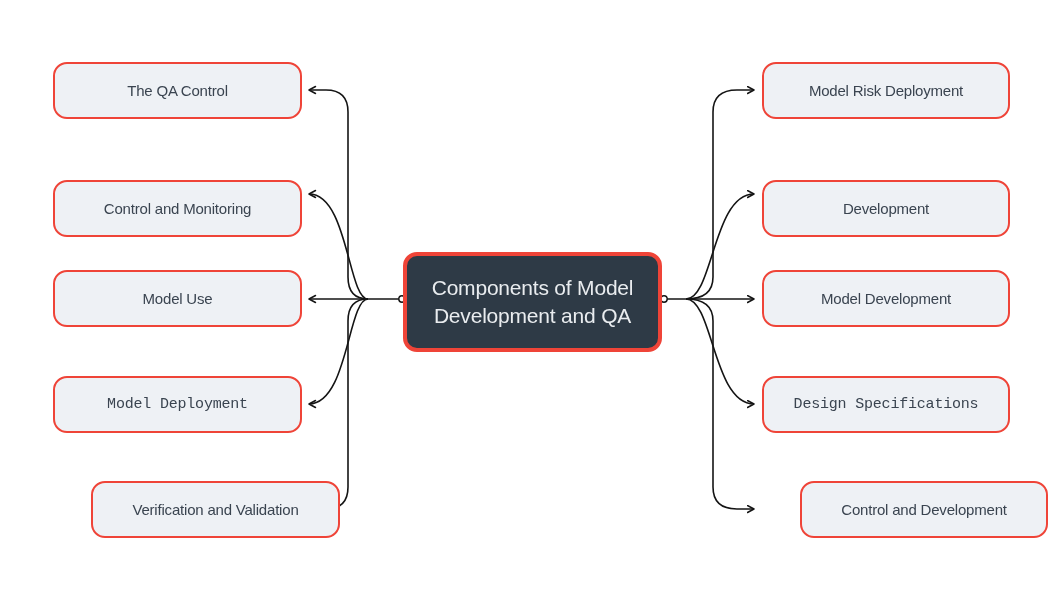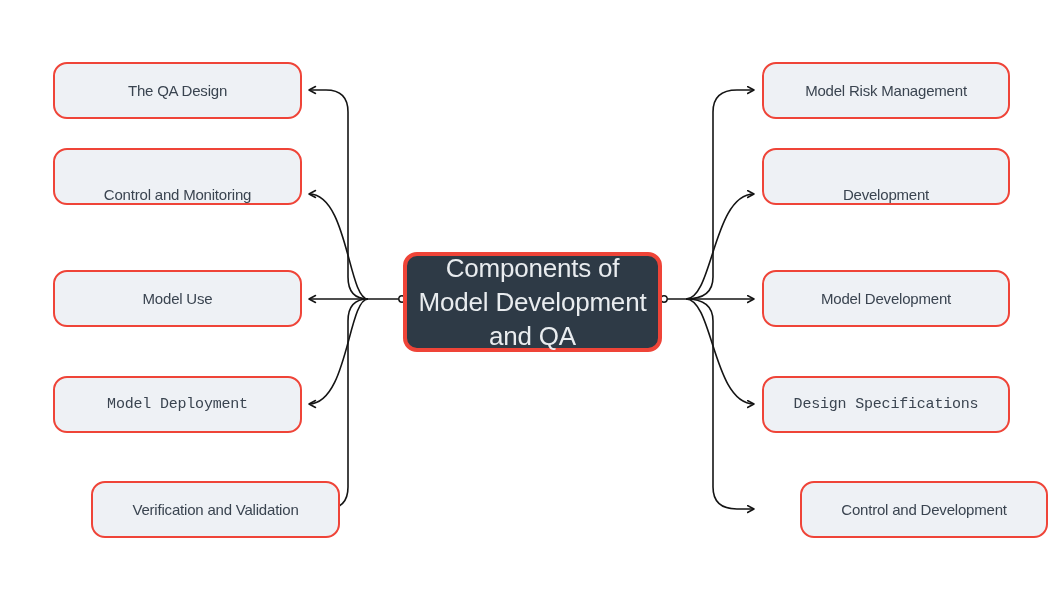--- a/index.html
+++ b/index.html
@@ -33,34 +33,34 @@
     border-radius: 14px;
     color: var(--node-text, #3a4450);
     font-size: 15px;
     letter-spacing: -0.2px;
     width: 249px;
     height: 57px;
   }
   .node.left  { left: 53px;  }
   .node.right { left: 762px; width: 248px; }
   .row-1 { top: 61.5px;  }
-  .row-2 { top: 148px; align-items: flex-end; }
+  .row-2 { top: 180px; }
   .row-3 { top: 270px; }
   .row-4 { top: 375.5px; font-family: Liberation Mono, monospace; }
   .row-5 { top: 480.5px; margin-left: 38px; }
   .node.center {
     left: 403px;
     top: 252px;
     width: 259px;
     height: 100px;
     background: var(--center-fill, #2e3a46);
     border: 4px solid var(--accent-red, #ef4438);
     border-radius: 14px;
     color: var(--center-text, #e9ecef);
-    font-size: 26px;
+    font-size: 21px;
     line-height: 1.32;
     letter-spacing: -0.2px;
   }
   .node-label { display: inline-block; padding: 0 4px; }
 </style>
 </head>
 <body>
 
 <svg id="connector-layer" viewBox="0 0 1062 597" xmlns="http://www.w3.org/2000/svg">
   <defs>
@@ -83,37 +83,37 @@
   </g>
   <circle cx="402" cy="299" r="3.2" fill="#ffffff" stroke="#141414" stroke-width="1.4"></circle>
   <circle cx="664" cy="299" r="3.2" fill="#ffffff" stroke="#141414" stroke-width="1.4"></circle>
 </svg>
 
 <div class="node center">
   <span class="node-label">Components of Model Development and QA</span>
 </div>
 
 <div class="node left row-1">
-  <span class="node-label">The QA Design</span>
+  <span class="node-label">The QA Control</span>
 </div>
 <div class="node left row-2">
   <span class="node-label">Control and Monitoring</span>
 </div>
 <div class="node left row-3">
   <span class="node-label">Model Use</span>
 </div>
 <div class="node left row-4">
   <span class="node-label">Model Deployment</span>
 </div>
 <div class="node left row-5">
   <span class="node-label">Verification and Validation</span>
 </div>
 
 <div class="node right row-1">
-  <span class="node-label">Model Risk Management</span>
+  <span class="node-label">Model Risk Deployment</span>
 </div>
 <div class="node right row-2">
   <span class="node-label">Development</span>
 </div>
 <div class="node right row-3">
   <span class="node-label">Model Development</span>
 </div>
 <div class="node right row-4">
   <span class="node-label">Design Specifications</span>
 </div>

